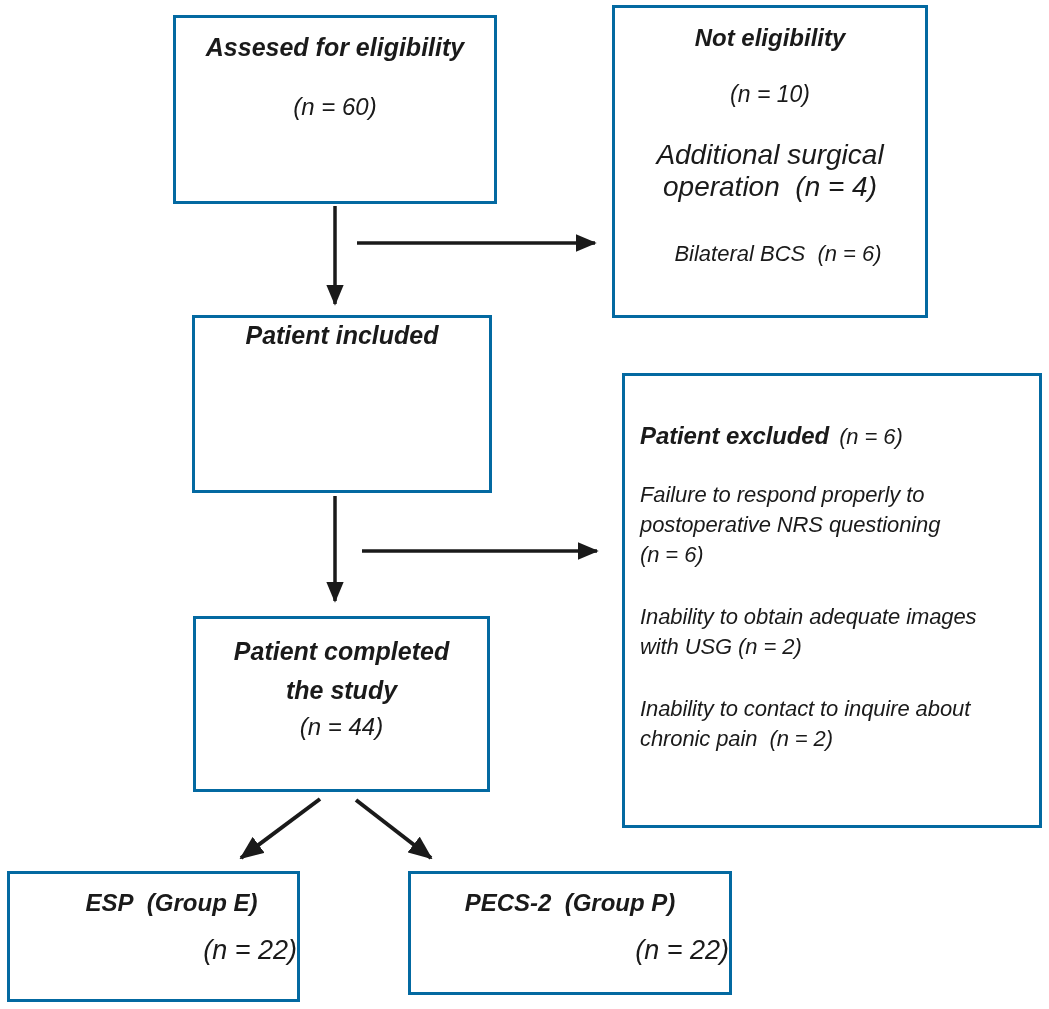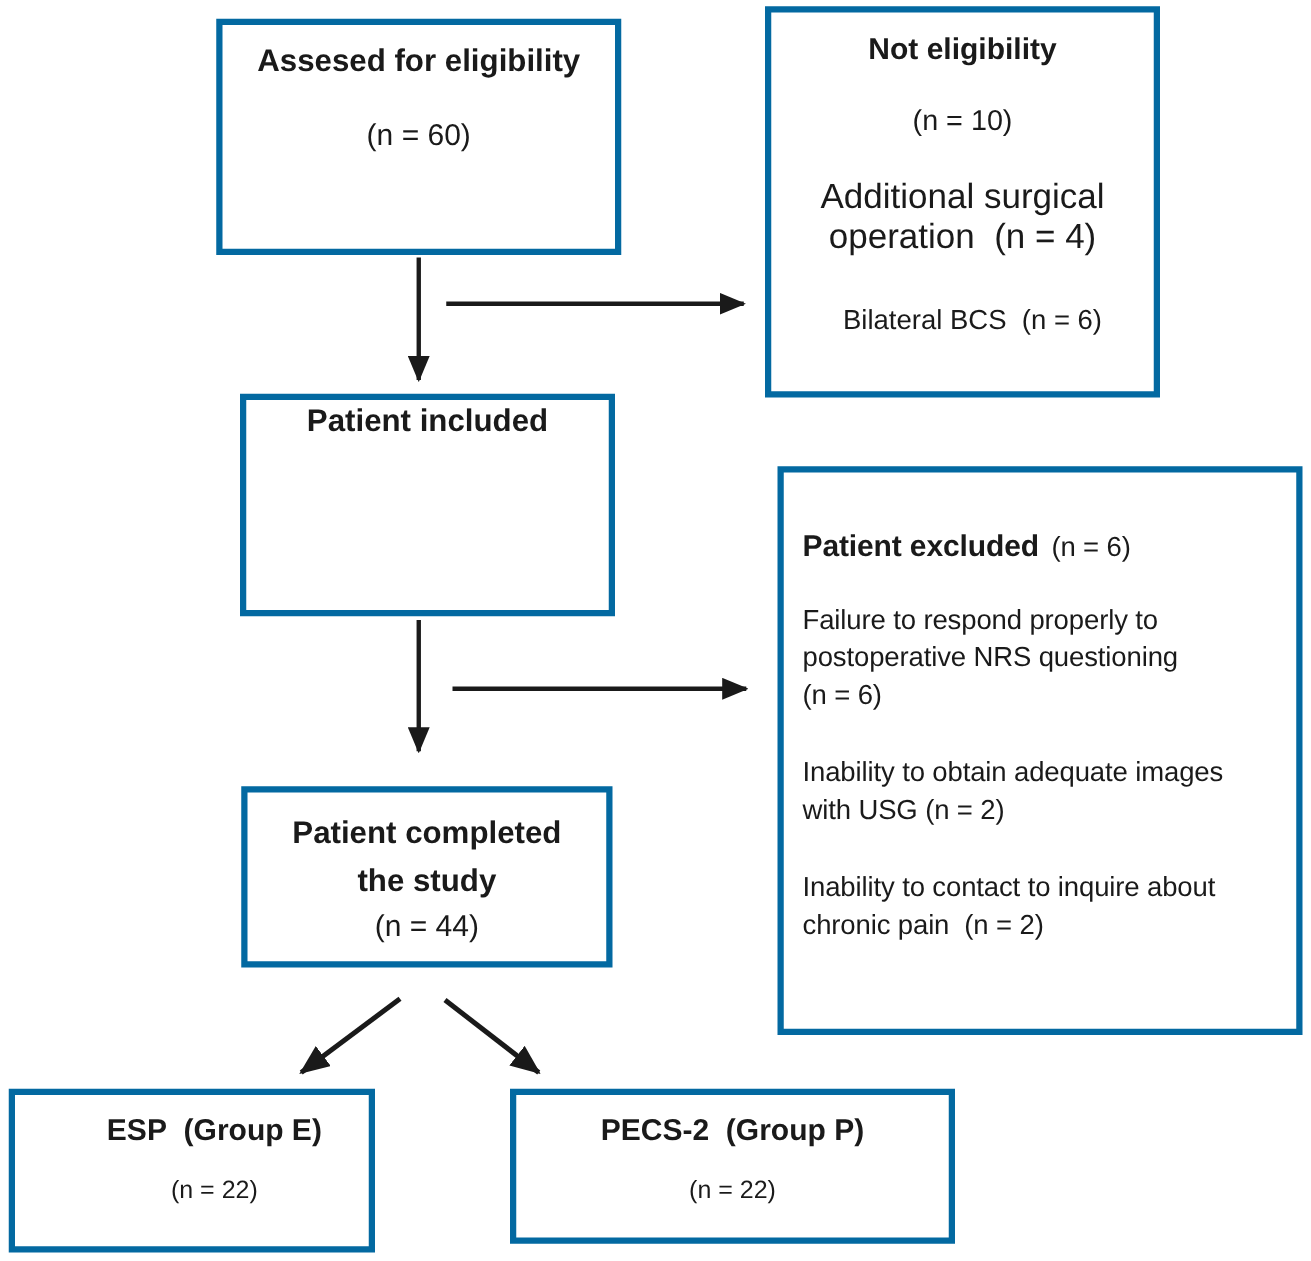--- a/index.html
+++ b/index.html
@@ -2,22 +2,22 @@
 <html><head>
 <meta charset="utf-8">
 <style>
   html,body{margin:0;padding:0;background:#ffffff;}
   .canvas{
     position:relative;width:1049px;height:1009px;background:#ffffff;
     font-family:"Liberation Sans",sans-serif;color:#1a1a1a;overflow:hidden;
   }
   .arrows{position:absolute;left:0;top:0;width:1049px;height:1009px;}
   .box{
-    position:absolute;box-sizing:border-box;border:5px solid #0369a1;
-    background:#ffffff;text-align:center;
+    position:absolute;box-sizing:border-box;border:3px solid #0369a1;
+    background:#ffffff;text-align:center;font-style:italic;
   }
   .bold{font-weight:bold;}
   .pre{white-space:pre-line;}
 
   
   #b-assessed{left:173px;top:15px;width:324px;height:189px;padding-top:14px;}
   #b-assessed .line{font-size:25px;line-height:30px;margin-bottom:30px;}
   #b-assessed .title{font-size:25px;}
   #b-assessed .count{font-size:24px;}
 
@@ -34,29 +34,29 @@
   #b-included .count{font-size:24px;line-height:30px;}
 
   
   #b-excluded{left:622px;top:373px;width:420px;height:455px;
     padding:18px 4px 0 15px;text-align:left;letter-spacing:-0.1px;}
   #b-excluded .titleline{font-size:24px;line-height:30px;margin-bottom:28px;margin-top:27px;}
   #b-excluded .count{font-weight:normal;font-size:22px;margin-left:10px;}
   #b-excluded .reason{font-size:22px;line-height:30px;margin-bottom:32px;}
 
   
-  #b-completed{left:193px;top:629px;width:297px;height:145px;padding-top:13px;}
+  #b-completed{left:193px;top:616px;width:297px;height:176px;padding-top:13px;}
   #b-completed .title{font-size:25px;line-height:39px;margin-bottom:2px;}
   #b-completed .count{font-size:24px;line-height:30px;}
 
   
   #b-esp{left:7px;top:871px;width:293px;height:131px;padding-top:15px;padding-left:36px;}
-  #b-pecs{left:408px;top:871px;width:356px;height:124px;padding-top:15px;}
+  #b-pecs{left:408px;top:871px;width:324px;height:124px;padding-top:15px;}
   .groupbox .title{font-size:24px;line-height:28px;margin-bottom:18px;}
-  .groupbox .count{font-size:20px;line-height:30px;}
+  .groupbox .count{font-size:27px;line-height:30px;text-align:right;}
 </style>
 </head>
 <body>
 
 <div class="canvas">
 
   <svg class="arrows" viewBox="0 0 1049 1009" xmlns="http://www.w3.org/2000/svg">
     <defs>
       <marker id="ah" viewBox="0 0 6 5" markerWidth="6" markerHeight="5" refX="5.5" refY="2.5" orient="auto" markerUnits="strokeWidth">
         <path d="M0,0 L6,2.5 L0,5 Z" fill="#1a1a1a"></path>

